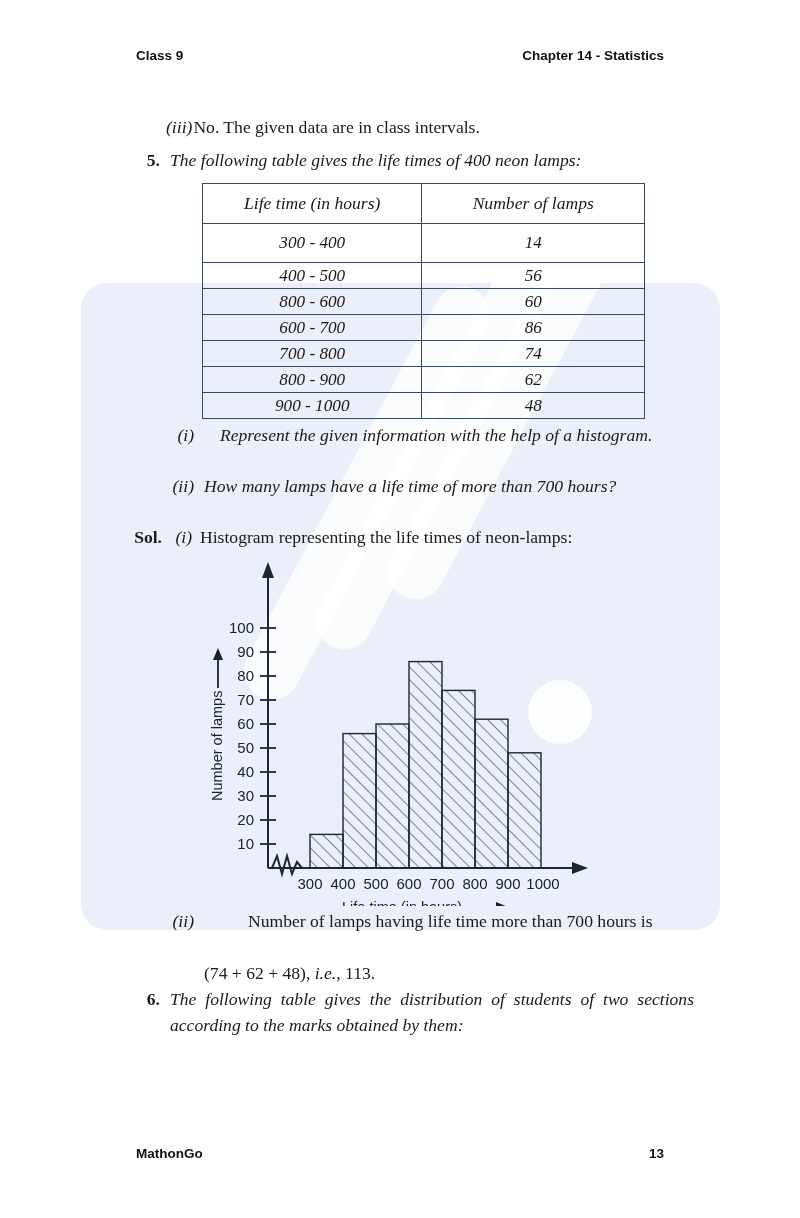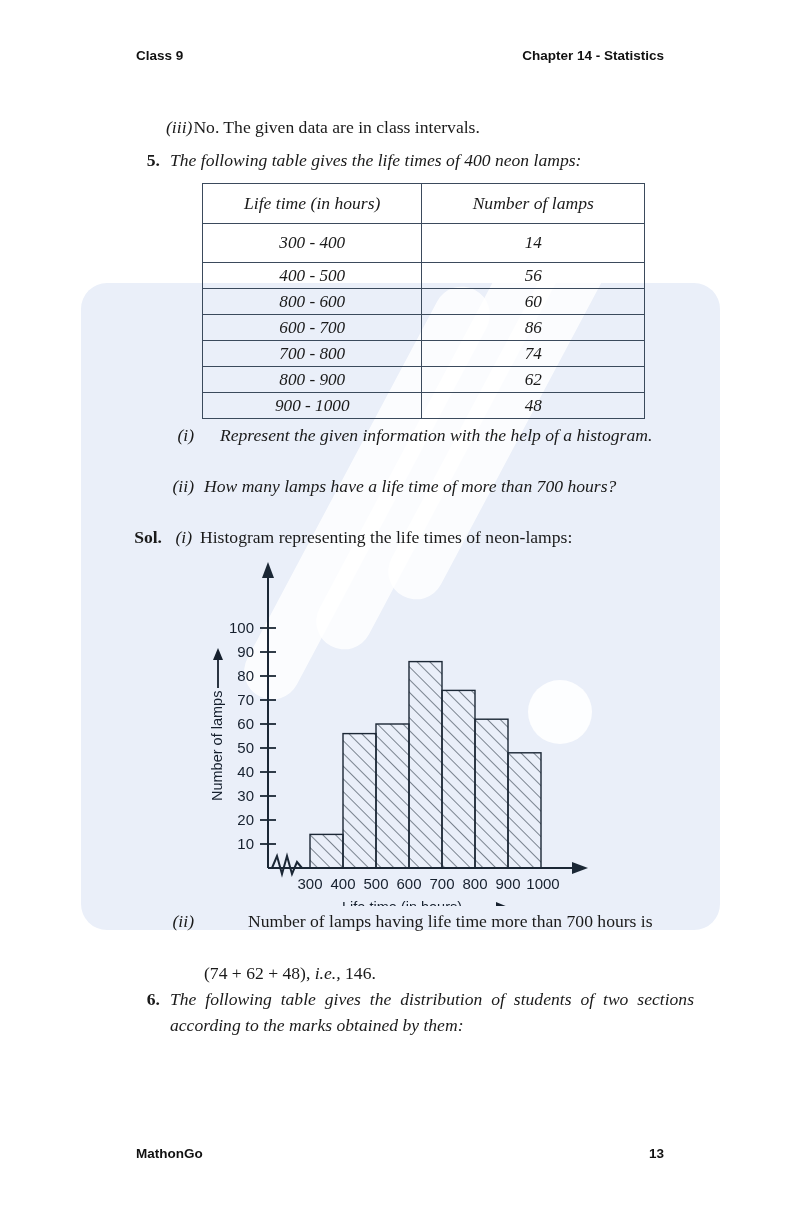--- a/index.html
+++ b/index.html
@@ -317,21 +317,21 @@
         <polygon points="312,351 300,346 300,356" fill="#16202e"></polygon>
       </g>
     </svg>
   </div>
 
   <div class="row" style="left:166px; top:909px; width:530px;">
     <span class="marker it" style="width:28px;">(ii)</span>
     <span class="body just" style="padding-left:10px;margin-left:44px;">Number of lamps having life time more than 700 hours is</span>
   </div>
   <div class="tb" style="left:204px; top:961px; width:420px;">
-    <span>(74 + 62 + 48), </span><span class="it">i.e.,</span><span> 146.</span>
+    <span>(74 + 62 + 48), </span><span class="it">i.e.,</span><span> 113.</span>
   </div>
 
   <div class="row" style="left:138px; top:987px; width:556px;">
     <span class="marker bd" style="width:22px;">6.</span>
     <span class="body it just" style="padding-left:10px;">The following table gives the distribution of students of two sections according to the marks obtained by them:</span>
   </div>
 
   <div class="page-footer">
     <span class="footer-brand">MathonGo</span>
     <span>13</span>

